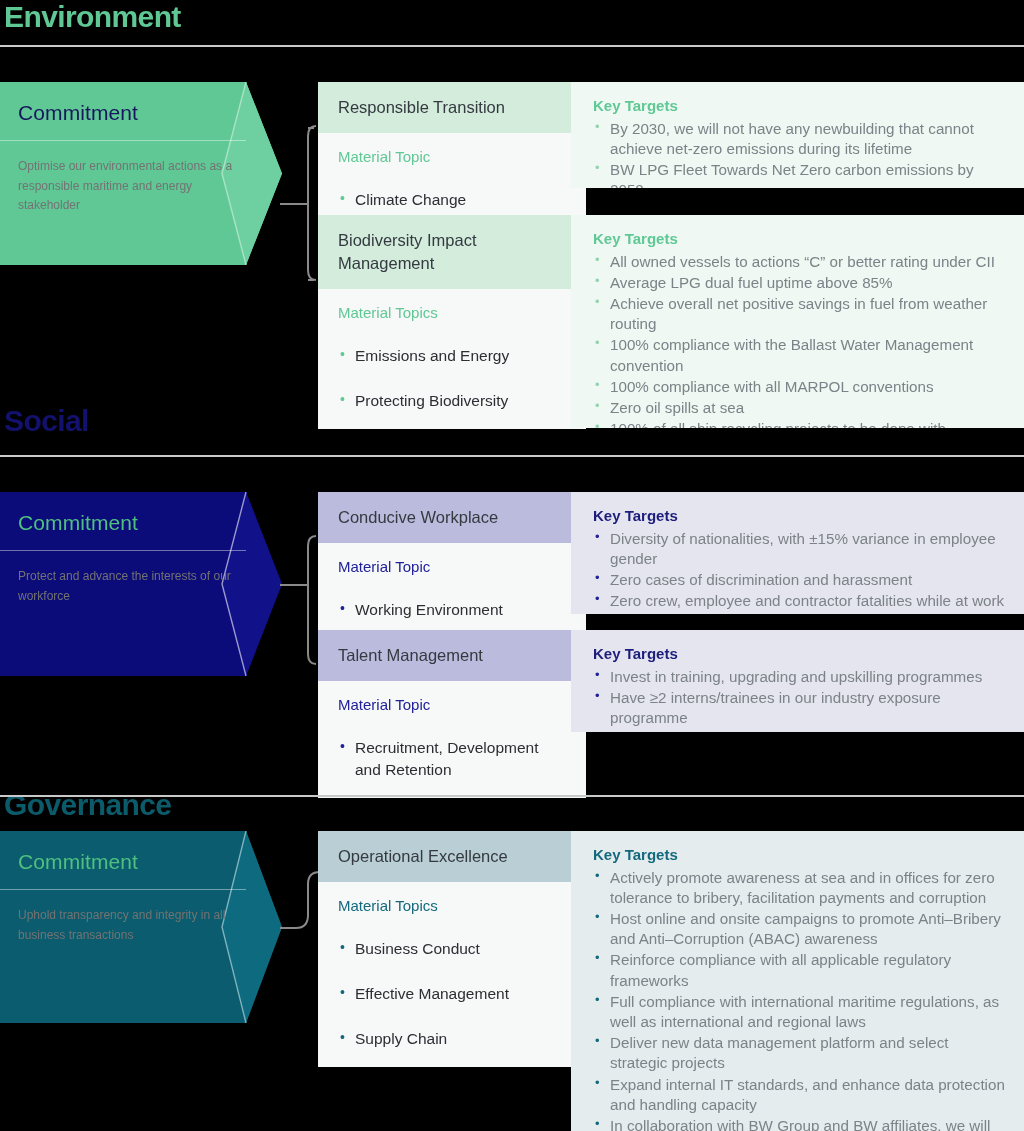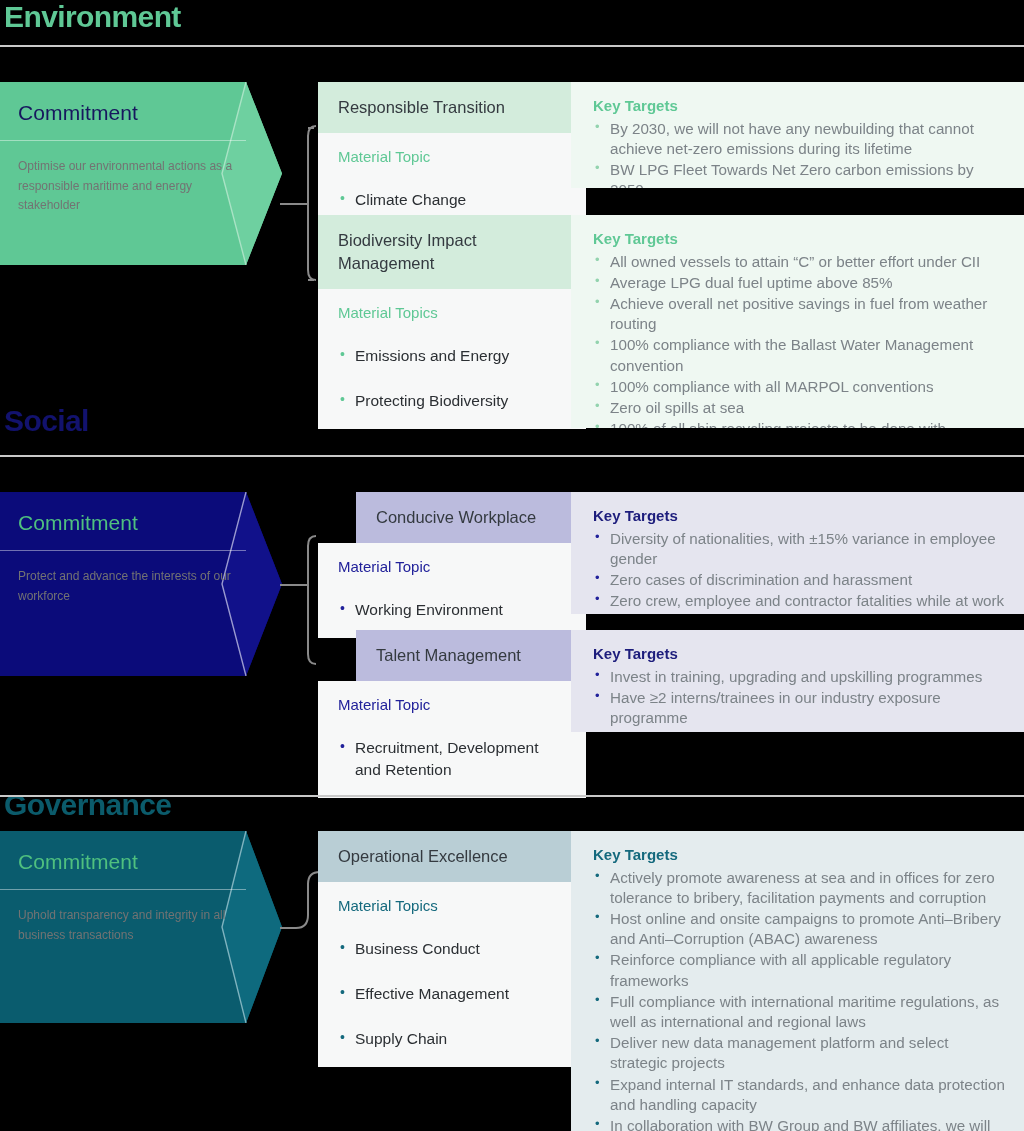--- a/index.html
+++ b/index.html
@@ -168,21 +168,21 @@
   .env-card-head   { background: #d3ecdc; }
   .env-mt          { color: #5fc895; }
   .env-li-dot::before { color: #5fc895; }
   .env-targets     { background: #eff8f2; }
   .env-kt          { color: #5fc895; }
   .env-tgt-dot::before { color: #93d3ae; }
 
   
   .soc-head        { color: #12126e; }
   .soc-commit-title{ color: #4fc07f; }
-  .soc-card-head   { background: #bbbbdd; margin-left: 38px; }
+  .soc-card-head   { background: #bbbbdd; }
   .soc-mt          { color: #21219a; }
   .soc-li-dot::before { color: #21219a; }
   .soc-targets     { background: #e5e5ef; }
   .soc-kt          { color: #1d1d7c; }
   .soc-tgt-dot::before { color: #21219a; }
 
   
   .gov-head        { color: #0b5b6b; }
   .gov-commit-title{ color: #4fc07f; }
   .gov-card-head   { background: #b9ced5; }
@@ -244,21 +244,21 @@
     <div class="kt-label env-kt">Key Targets</div>
     <ul>
       <li class="env-tgt-dot">By 2030, we will not have any newbuilding that cannot achieve net-zero emissions during its lifetime</li>
       <li class="env-tgt-dot">BW LPG Fleet Towards Net Zero carbon emissions by 2050</li>
     </ul>
   </div>
 
   <div class="targets env-targets" style="top:215px; height:213px;">
     <div class="kt-label env-kt">Key Targets</div>
     <ul>
-      <li class="env-tgt-dot">All owned vessels to attain “C” or better effort under CII</li>
+      <li class="env-tgt-dot">All owned vessels to actions “C” or better rating under CII</li>
       <li class="env-tgt-dot">Average LPG dual fuel uptime above 85%</li>
       <li class="env-tgt-dot">Achieve overall net positive savings in fuel from weather routing</li>
       <li class="env-tgt-dot">100% compliance with the Ballast Water Management convention</li>
       <li class="env-tgt-dot">100% compliance with all MARPOL conventions</li>
       <li class="env-tgt-dot">Zero oil spills at sea</li>
       <li class="env-tgt-dot">100% of all ship recycling projects to be done with shipyards certified to ISO 30000 and Hong Kong Convention</li>
     </ul>
   </div>
 
   <div class="section-heading soc-head" style="top:406px;">Social</div>

